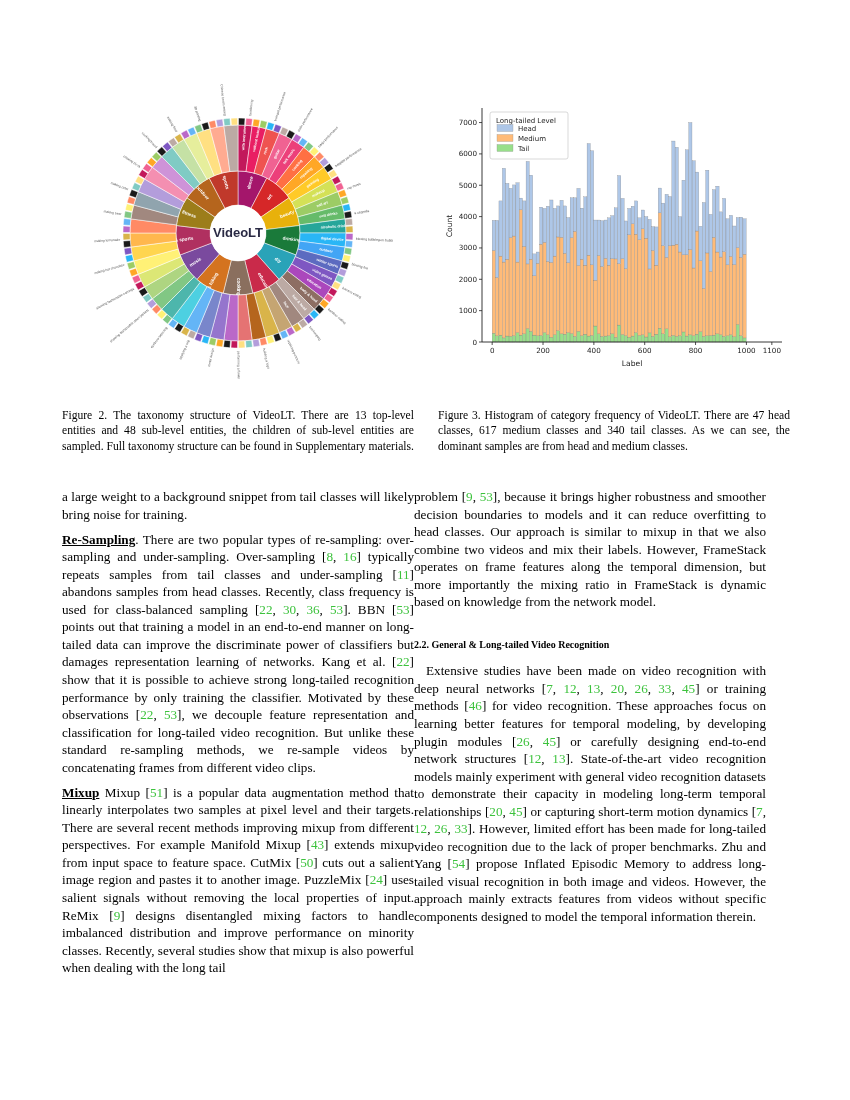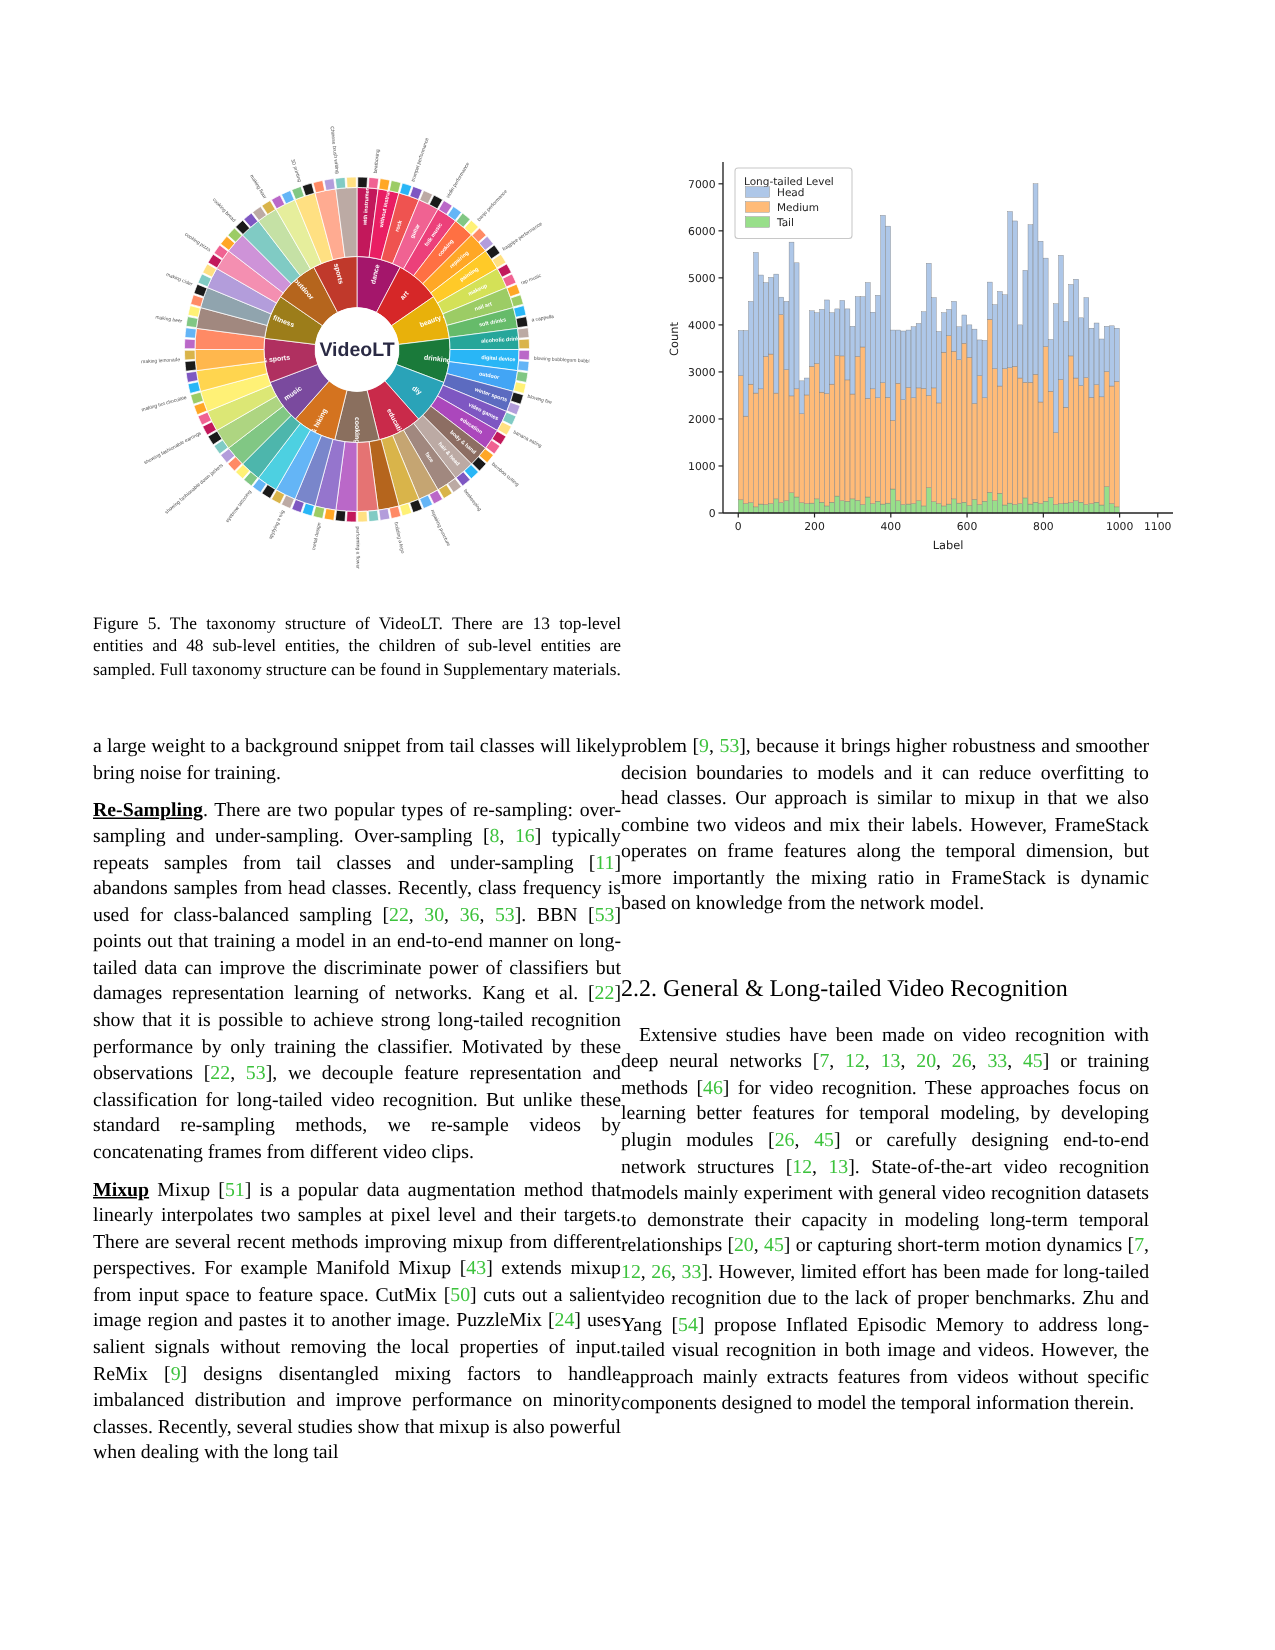--- a/index.html
+++ b/index.html
@@ -119,23 +119,23 @@
     text-align: justify;
     text-justify: inter-word;
     hyphens: manual;
   }
   .col p.noindent { text-indent: 0; }
   .col p.indent { text-indent: 12px; }
   .lead { font-weight: bold; text-decoration: underline; }
   .cite { color: #3cc23c; }
   .it { }
   h2.section {
-    font-size: 16px;
-    font-weight: normal;
-    margin: 39px 0 11px 0;
+    font-size: 10px;
+    font-weight: bold;
+    margin: 28px 0 11px 0;
     line-height: 1.25;
   }
 </style>
 </head>
 <body>
 
 <div class="page">
 
   <div class="figures">
 
@@ -644,21 +644,22 @@
               <text x="80" y="48.5" class="legend-text" text-anchor="start">Medium</text>
               <rect x="59" y="52.5" width="16" height="7" fill="#98df8a" stroke="#8a8a8a" stroke-width="0.3"></rect>
               <text x="80" y="58.5" class="legend-text" text-anchor="start">Tail</text>
             </g>
         </svg>
       </div>
     </div>
   </div>
 
   <div class="captions">
-    <div class="caption">Figure 5. The taxonomy structure of VideoLT. There are 13 top-level entities and 48 sub-level entities, the children of sub-level entities are sampled. Full taxonomy structure can be found in Supplementary materials.</div>
+    <div class="caption">Figure 2. The taxonomy structure of VideoLT. There are 13 top-level entities and 48 sub-level entities, the children of sub-level entities are sampled. Full taxonomy structure can be found in Supplementary materials.</div>
+    <div class="caption">Figure 3. Histogram of category frequency of VideoLT. There are 47 head classes, 617 medium classes and 340 tail classes. As we can see, the dominant samples are from head and medium classes.</div>
   </div>
 
   <div class="columns">
 
     <div class="col">
       <p class="noindent"><span>a large weight to a background snippet from tail classes will likely bring noise for training.</span></p>
 
       <p class="noindent"><span class="lead">Re-Sampling</span><span>. There are two popular types of re-sampling: over-sampling and under-sampling. Over-sampling [</span><span class="cite">8</span><span>, </span><span class="cite">16</span><span>] typically repeats samples from tail classes and under-sampling [</span><span class="cite">11</span><span>] abandons samples from head classes. Recently, class frequency is used for class-balanced sampling [</span><span class="cite">22</span><span>, </span><span class="cite">30</span><span>, </span><span class="cite">36</span><span>, </span><span class="cite">53</span><span>]. BBN [</span><span class="cite">53</span><span>] points out that training a model in an end-to-end manner on long-tailed data can improve the discriminate power of classifiers but damages representation learning of networks. Kang </span><span class="it">et al</span><span>. [</span><span class="cite">22</span><span>] show that it is possible to achieve strong long-tailed recognition performance by only training the classifier. Motivated by these observations [</span><span class="cite">22</span><span>, </span><span class="cite">53</span><span>], we decouple feature representation and classification for long-tailed video recognition. But unlike these standard re-sampling methods, we re-sample videos by concatenating frames from different video clips.</span></p>
 
       <p class="noindent"><span class="lead">Mixup</span><span> Mixup [</span><span class="cite">51</span><span>] is a popular data augmentation method that linearly interpolates two samples at pixel level and their targets. There are several recent methods improving mixup from different perspectives. For example Manifold Mixup [</span><span class="cite">43</span><span>] extends mixup from input space to feature space. CutMix [</span><span class="cite">50</span><span>] cuts out a salient image region and pastes it to another image. PuzzleMix [</span><span class="cite">24</span><span>] uses salient signals without removing the local properties of input. ReMix [</span><span class="cite">9</span><span>] designs disentangled mixing factors to handle imbalanced distribution and improve performance on minority classes. Recently, several studies show that mixup is also powerful when dealing with the long tail</span></p>

